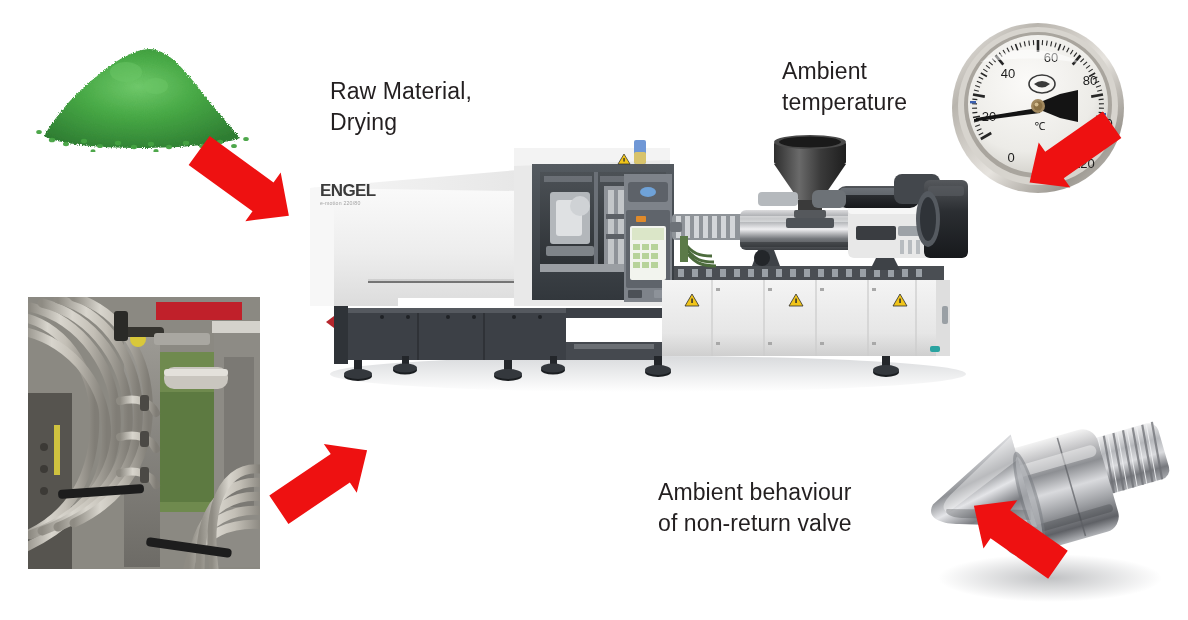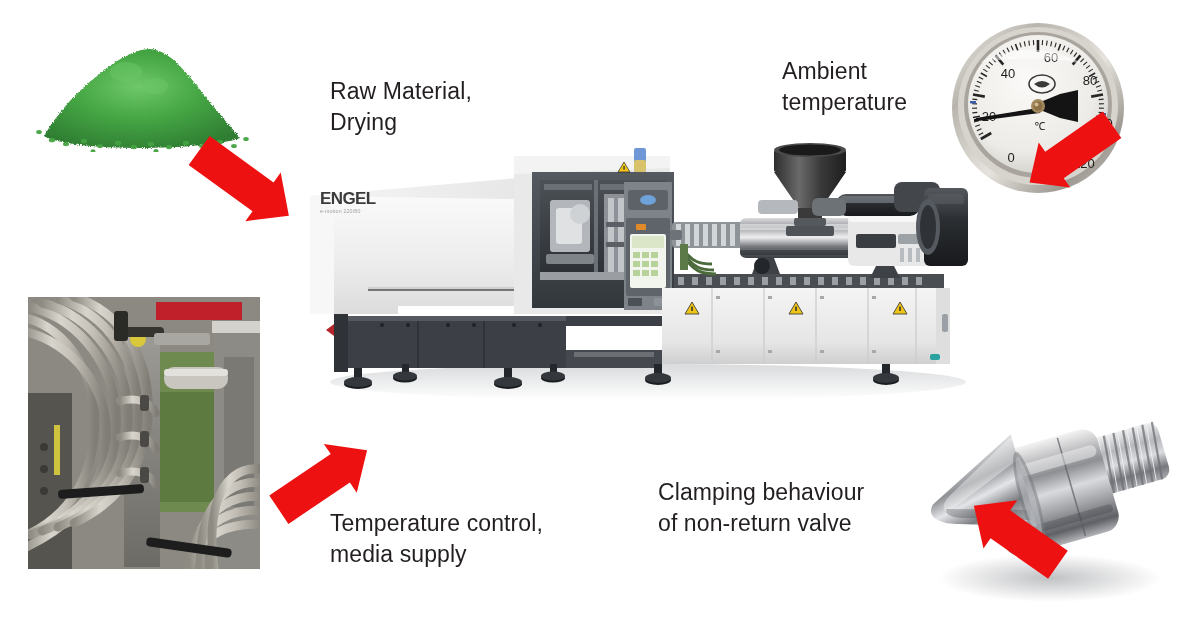--- a/index.html
+++ b/index.html
@@ -383,21 +383,21 @@
         <path d="M124 142 L 62 122 C 48 118, 42 112, 46 108 L 126 132 Z" fill="#4d4f54" opacity="0.35"></path>
       </g>
 
       <g transform="rotate(-16 150 100)">
         <ellipse cx="128" cy="101" rx="9" ry="49" fill="#767a80" opacity="0.55"></ellipse>
         <ellipse cx="128" cy="101" rx="6" ry="44" fill="#c6c8cc" opacity="0.5"></ellipse>
       </g>
     </svg>
   </div>
 
-  <div class="machine" style="left:288px; top:138px; width:680px; height:270px;">
+  <div class="machine" style="left:288px; top:130px; width:680px; height:270px;">
     <svg width="680" height="270" viewBox="0 0 680 270">
       <defs>
         <linearGradient id="whiteCover" x1="0" y1="0" x2="0" y2="1">
           <stop offset="0%" stop-color="#fafafa"></stop>
           <stop offset="55%" stop-color="#ededed"></stop>
           <stop offset="100%" stop-color="#dcdcdc"></stop>
         </linearGradient>
         <linearGradient id="topSlab" x1="0" y1="0" x2="1" y2="0">
           <stop offset="0%" stop-color="#f6f6f6"></stop>
           <stop offset="100%" stop-color="#e2e2e2"></stop>
@@ -720,19 +720,17 @@
       </g>
     </svg>
   </div>
 
   <div class="label" style="left:782px; top:56px;">Ambient
 temperature</div>
 
   <div class="label" style="left:330px; top:76px;">Raw Material,
 Drying</div>
 
-  <div class="label" style="left:330px; top:508px;">Temperature control,
-media supply</div>
-
-  <div class="label" style="left:658px; top:477px;">Clamping behaviour
+
+  <div class="label" style="left:658px; top:477px;">Ambient behaviour
 of non-return valve</div>
 
 </div>
 
 </body></html>

